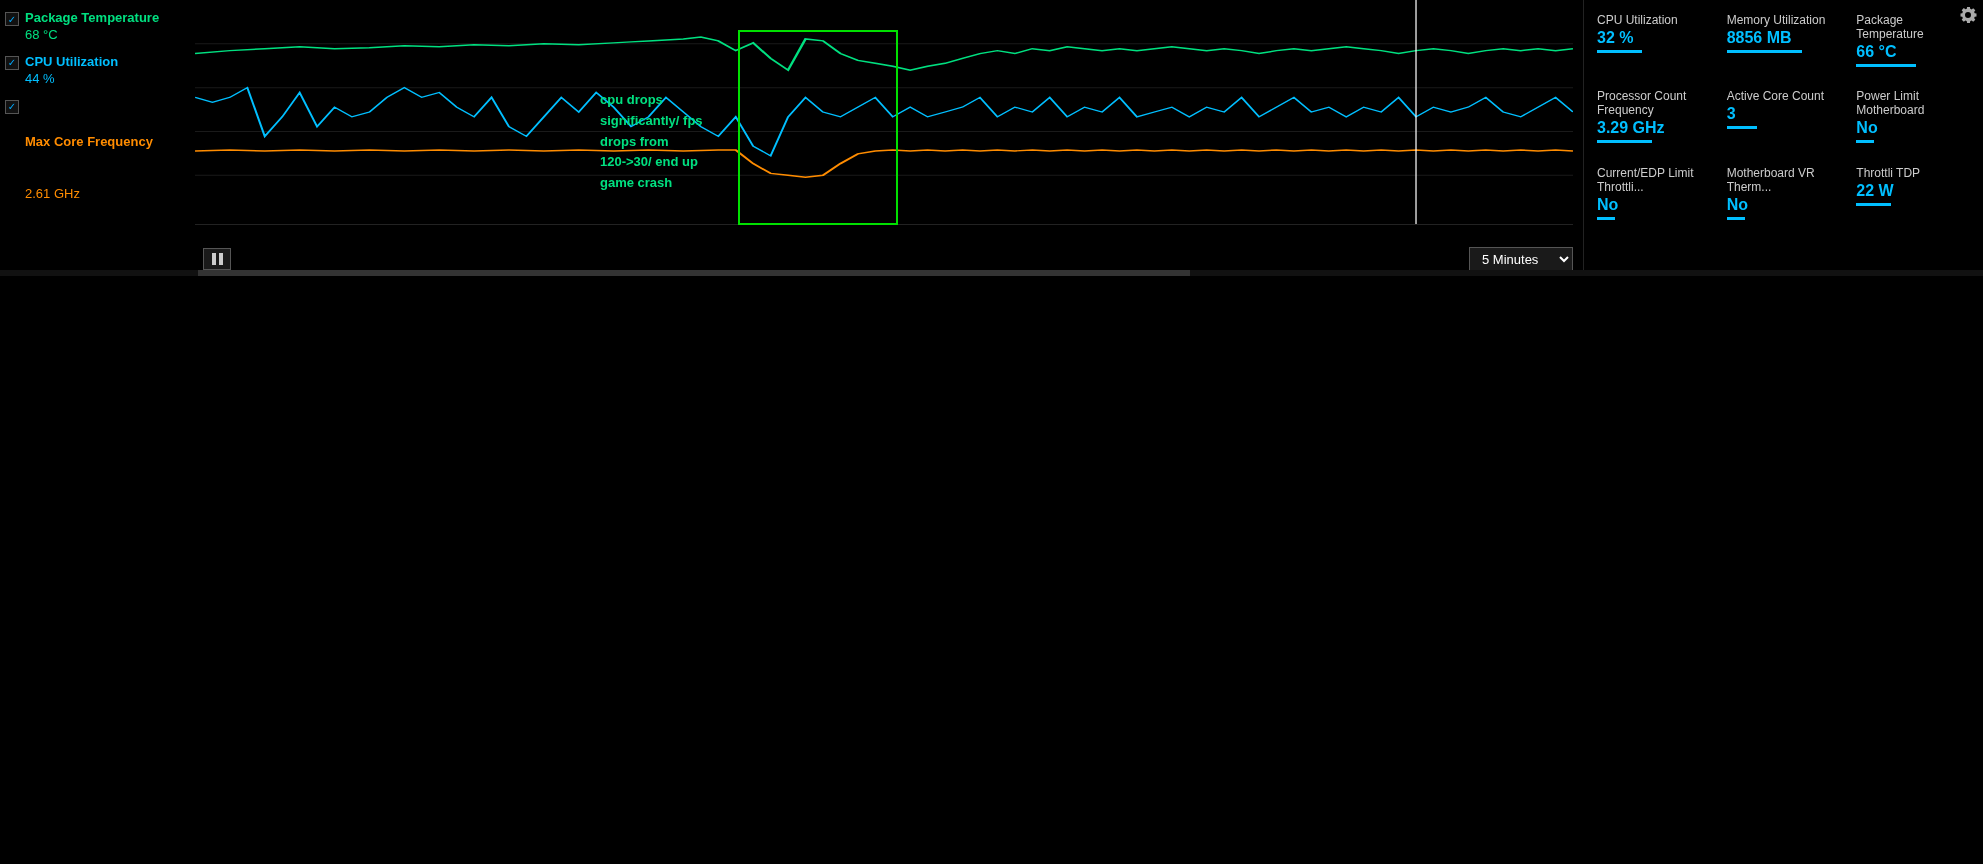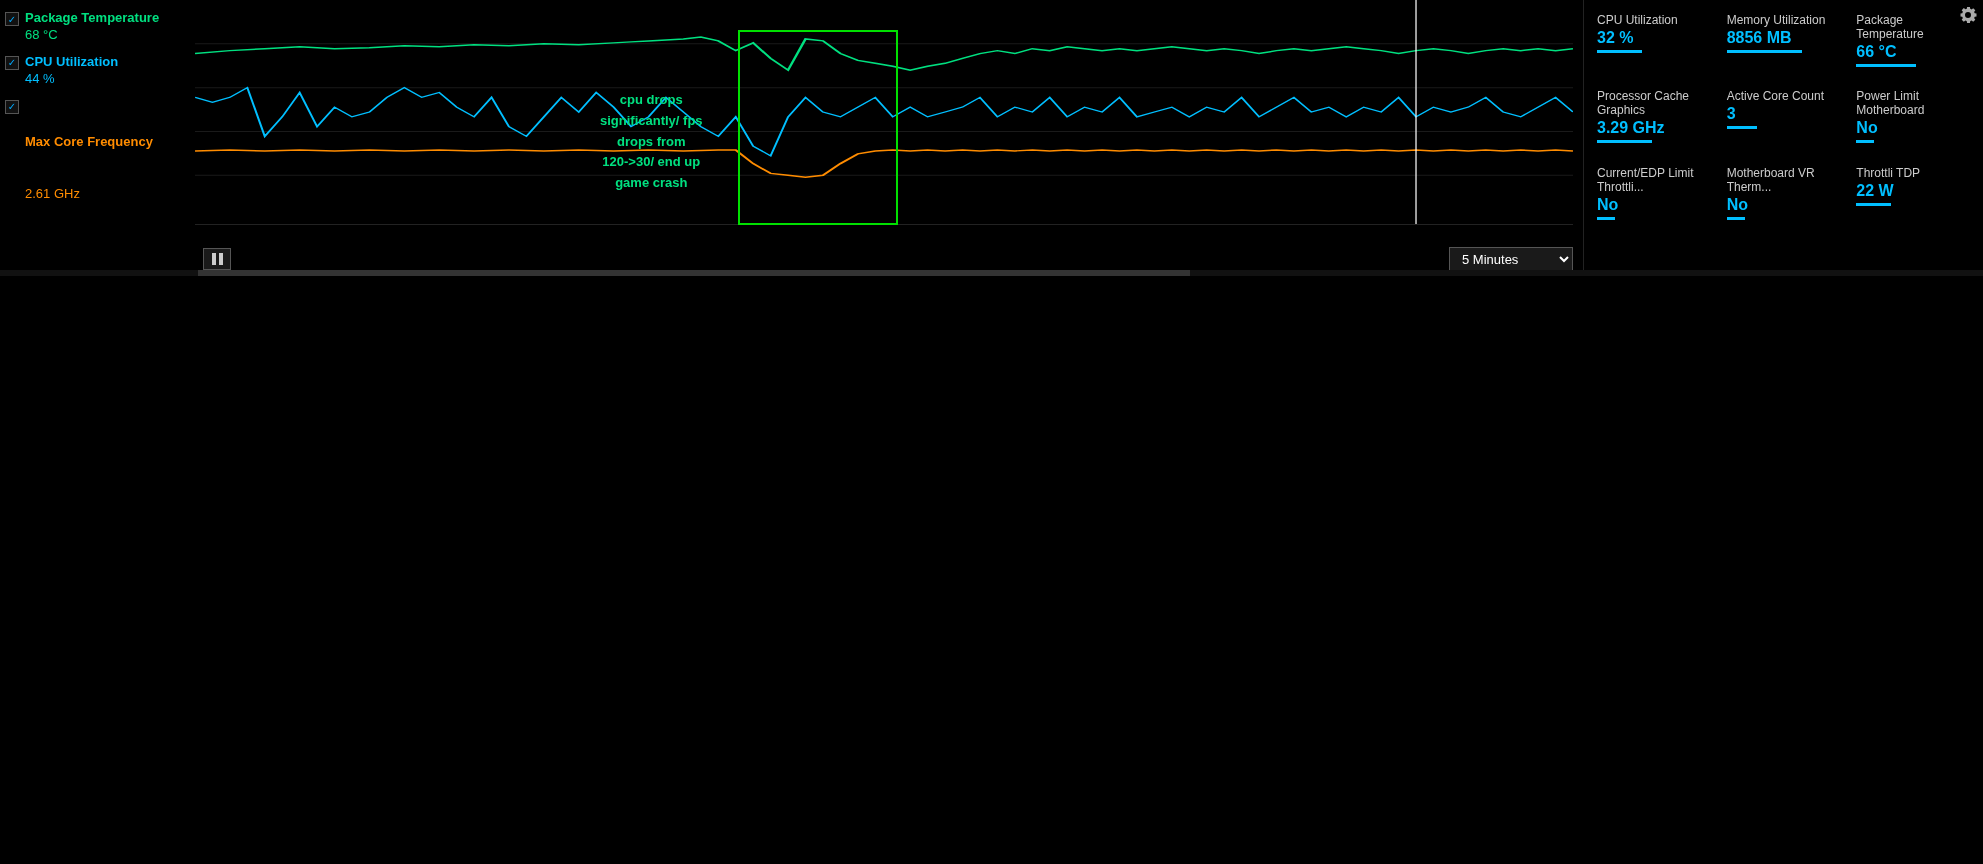--- a/index.html
+++ b/index.html
@@ -83,21 +83,20 @@
 
     
     .chart-area {
       position: absolute;
       left: 195px;
       top: 0;
       right: 410px;
       bottom: 55px;
       background: #000;
       border-bottom: 1px solid #222;
-      text-align: center;
     }
 
     .chart-svg {
       width: 100%;
       height: 100%;
     }
 
     
     .annotation {
       position: absolute;
@@ -157,21 +156,21 @@
 
     .time-select {
       position: absolute;
       right: 0;
       background: #1a1a1a;
       border: 1px solid #555;
       color: #fff;
       padding: 3px 8px;
       font-size: 13px;
       cursor: pointer;
-      width: 124px;
+      width: 104px;
     }
 
     
     .right-panel {
       position: absolute;
       top: 0;
       right: 0;
       width: 400px;
       height: 270px;
       display: grid;
@@ -318,21 +317,21 @@
       <div class="stat-bar" style="width: 75px;"></div>
     </div>
 
     <div class="stat-item">
       <div class="stat-label">Package Temperature</div>
       <div class="stat-value">66 °C</div>
       <div class="stat-bar" style="width: 60px;"></div>
     </div>
 
     <div class="stat-item">
-      <div class="stat-label">Processor Cache Graphics</div>
+      <div class="stat-label">Processor Count Frequency</div>
       <div class="stat-value">3.29 GHz</div>
       <div class="stat-bar" style="width: 55px;"></div>
     </div>
 
 
     <div class="stat-item">
       <div class="stat-label">Active Core Count</div>
       <div class="stat-value">3</div>
       <div class="stat-bar" style="width: 30px;"></div>
     </div>

